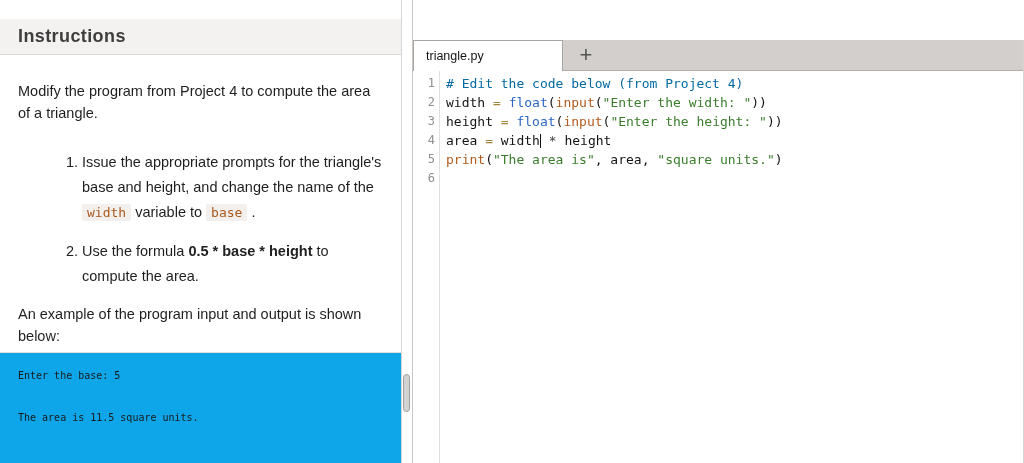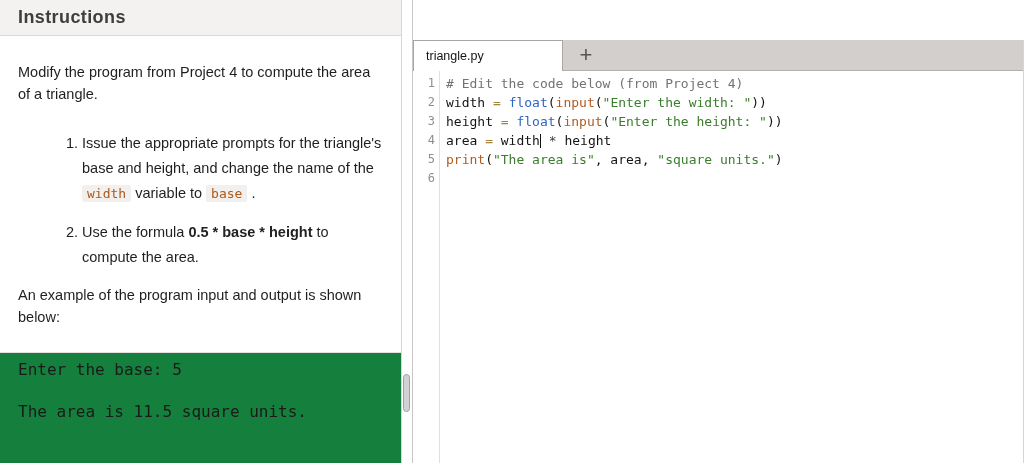--- a/index.html
+++ b/index.html
@@ -4,33 +4,33 @@
 <style>
   * { box-sizing: border-box; margin: 0; padding: 0; }
   html, body { width: 1024px; height: 463px; overflow: hidden; background: #fff;
     font-family: "Liberation Sans", sans-serif; }
   .app { display: flex; width: 1024px; height: 463px; }
 
   
   .left-panel { width: 402px; height: 463px; display: flex; flex-direction: column;
     border-right: 1px solid #d8d5d3; background: #fff; }
   .inst-header { height: 36px; flex: 0 0 36px; background: #f4f2f1;
-    border-bottom: 1px solid #dbd8d6; display: flex; align-items: center; padding-left: 18px; }
+    border-bottom: 1px solid #dbd8d6; display: flex; align-items: center; padding-left: 18px; margin-top: 19px; }
   .inst-title { font-size: 18px; font-weight: bold; color: #3e3e3e; letter-spacing: .4px; }
   .inst-body { flex: 1 1 auto; padding: 25px 18px 0 18px; color: #1f1f1f; font-size: 14.5px;
     line-height: 22px; overflow: hidden; }
   .inst-body p { margin-bottom: 0; }
   .steps { margin: 26px 0 0 0; padding-left: 36px; }
   .steps li { margin-bottom: 14px; line-height: 25px; margin-left: 28px; }
   .chip { font-family: "DejaVu Sans Mono", monospace; font-size: 13px; color: #a95a1e;
     background: #f2efec; padding: 1px 5px; border-radius: 2px; }
   .steps strong, .formula { font-weight: bold; color: #222; }
   .example-intro { margin-top: 14px; }
-  .example-block { flex: 0 0 111px; background: #15803d; border-top: 1px solid #e3e0de;
-    padding: 6px 0 0 18px; font-family: "DejaVu Sans Mono", monospace; font-size: 16px;
+  .example-block { flex: 0 0 111px; background: #0ea5e9; border-top: 1px solid #e3e0de;
+    padding: 12px 0 0 18px; font-family: "DejaVu Sans Mono", monospace; font-size: 10px;
     line-height: 21px; color: #1a1a1a; }
 
   
   .scroll-gutter { width: 11px; height: 463px; position: relative; background: #fff;
     border-right: 1px solid #c9c6c4; flex: 0 0 11px; }
   .scroll-thumb { position: absolute; left: 1px; top: 374px; width: 7px; height: 38px;
     background: #d2d2d2; border: 1px solid #9f9f9f; border-radius: 4px; }
 
   
   .editor-panel { flex: 1 1 auto; height: 446px; display: flex; flex-direction: column;
@@ -44,21 +44,21 @@
     font-size: 22px; font-weight: 300; color: #555; line-height: 1; }
 
   .editor-body { flex: 1 1 auto; display: flex; font-family: "DejaVu Sans Mono", monospace;
     font-size: 13px; line-height: 19px; }
   .gutter { flex: 0 0 27px; padding: 3px 4px 0 0; text-align: right; color: #8f8f8f;
     font-size: 12px; border-right: 1px solid #e2e0de; background: #fff; }
   .gutter .ln { height: 19px; line-height: 19px; }
   .code-area { flex: 1 1 auto; padding: 3px 0 0 6px; white-space: pre; cursor: text; }
   .code-line { height: 19px; }
 
-  .tok-comment { color: #737373; }
+  .tok-comment { color: #0369a1; }
   .tok-plain   { color: #141414; }
   .tok-builtin { color: #2e66c2; }
   .tok-func    { color: #b25a1d; }
   .tok-string  { color: #3a7d2c; }
   .tok-op      { color: #a3853f; }
   .tok-star    { color: #3f3f3f; }
   .caret { display: inline-block; width: 1px; height: 14px; background: #111;
     vertical-align: middle; margin-bottom: 2px; }
 </style>
 </head>

